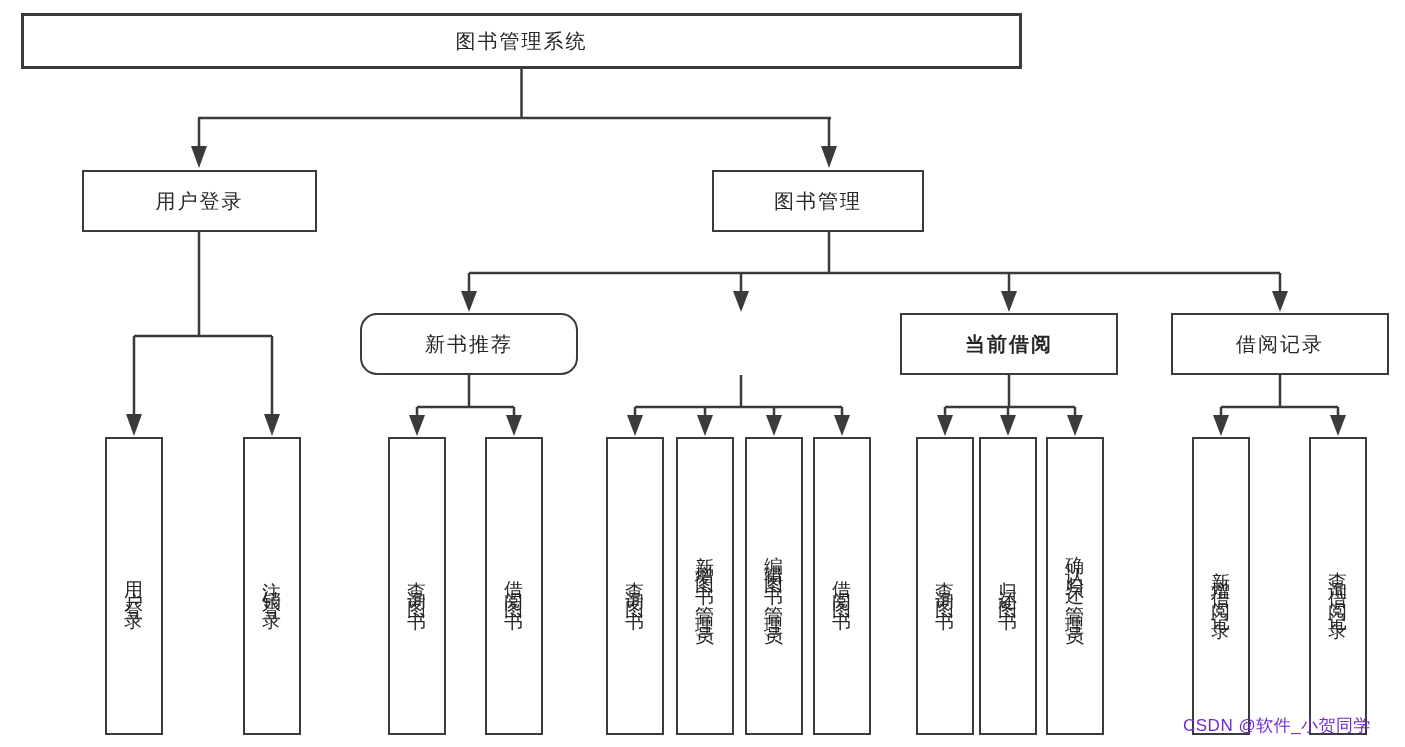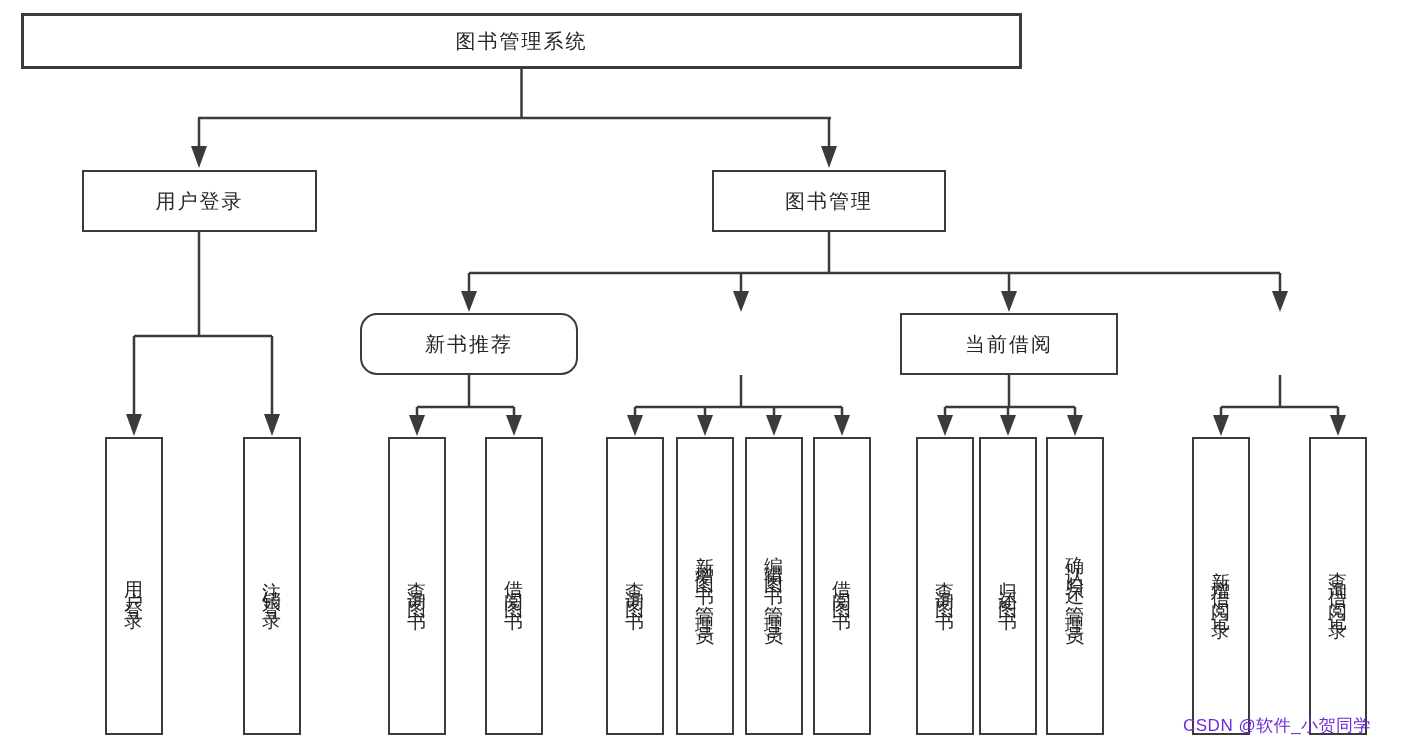--- a/index.html
+++ b/index.html
@@ -103,29 +103,32 @@
     <polygon points="1330,415 1346,415 1338,436"></polygon>
   </svg>
 
   <div class="node root" style="left:21px; top:13px; width:1001px; height:56px;">
     <span class="hlabel">图书管理系统</span>
   </div>
 
   <div class="node" style="left:82px; top:170px; width:235px; height:62px;">
     <span class="hlabel">用户登录</span>
   </div>
-  <div class="node" style="left:712px; top:170px; width:234px; height:62px;">
+  <div class="node" style="left:712px; top:170px; width:212px; height:62px;">
     <span class="hlabel">图书管理</span>
   </div>
 
   <div class="node" style="left:360px; top:313px; width:218px; height:62px;border-radius:17px;">
     <span class="hlabel">新书推荐</span>
   </div>
-  <div class="node" style="left:900px; top:313px; width:218px; height:62px;">
+  <div class="node" style="left:900px; top:313px; width:218px; height:62px;font-weight:bold;">
     <span class="hlabel">当前借阅</span>
+  </div>
+  <div class="node" style="left:1171px; top:313px; width:218px; height:62px;">
+    <span class="hlabel">借阅记录</span>
   </div>
 
   <div class="node" style="left:105px; top:437px; width:58px; height:298px;">
     <span class="vlabel">用户登录</span>
   </div>
   <div class="node" style="left:243px; top:437px; width:58px; height:298px;">
     <span class="vlabel">注销登录</span>
   </div>
 
   <div class="node" style="left:388px; top:437px; width:58px; height:298px;">

